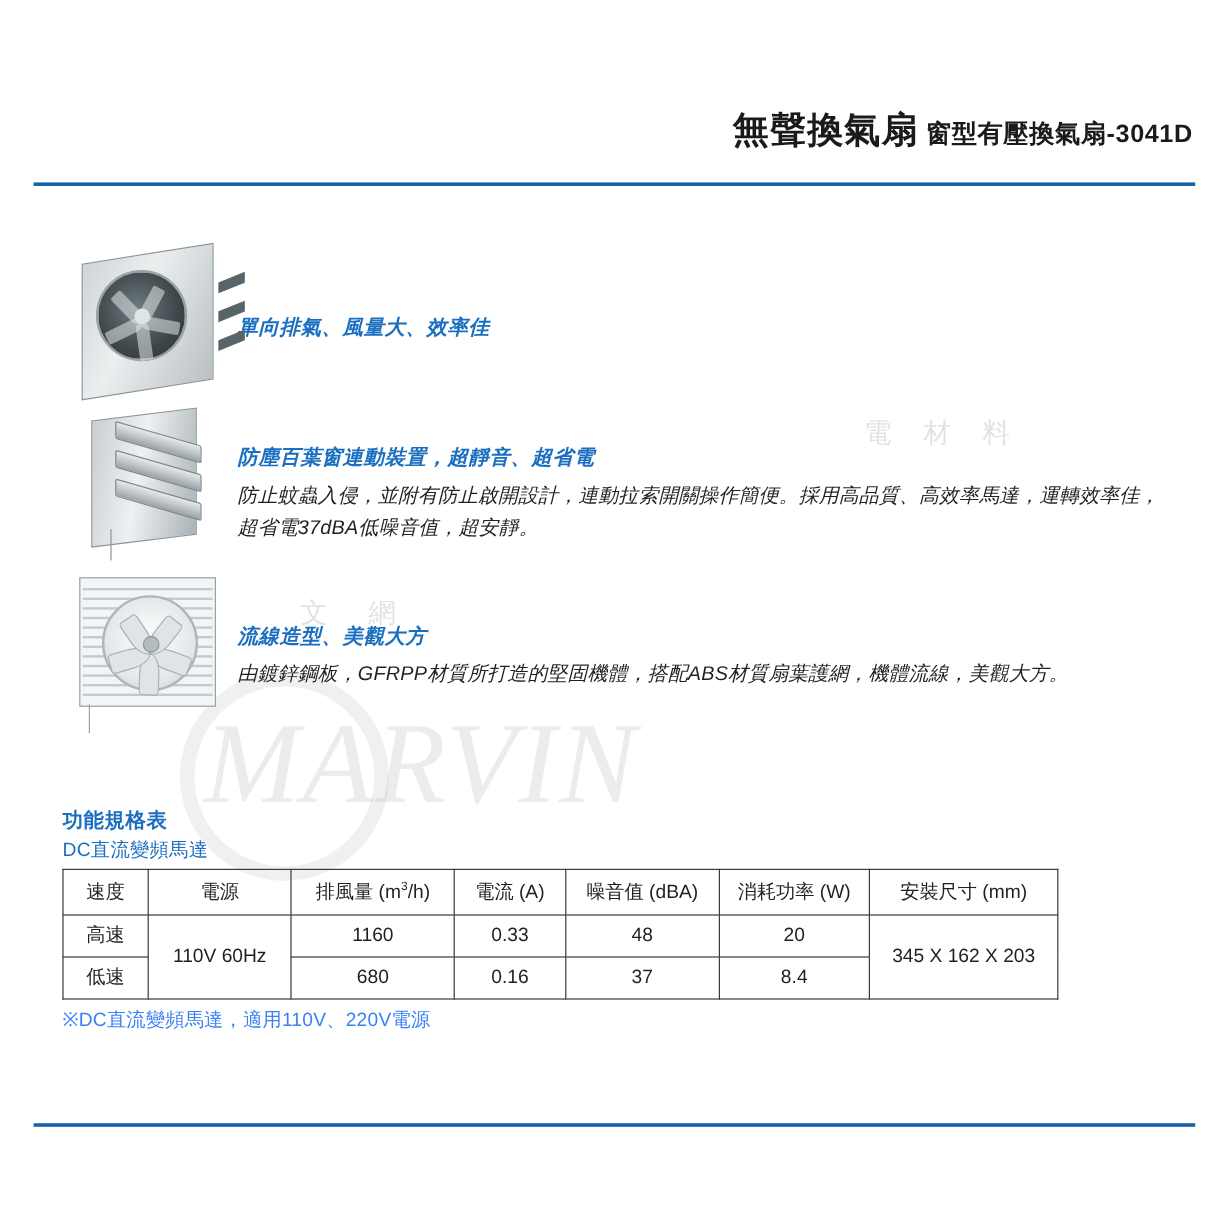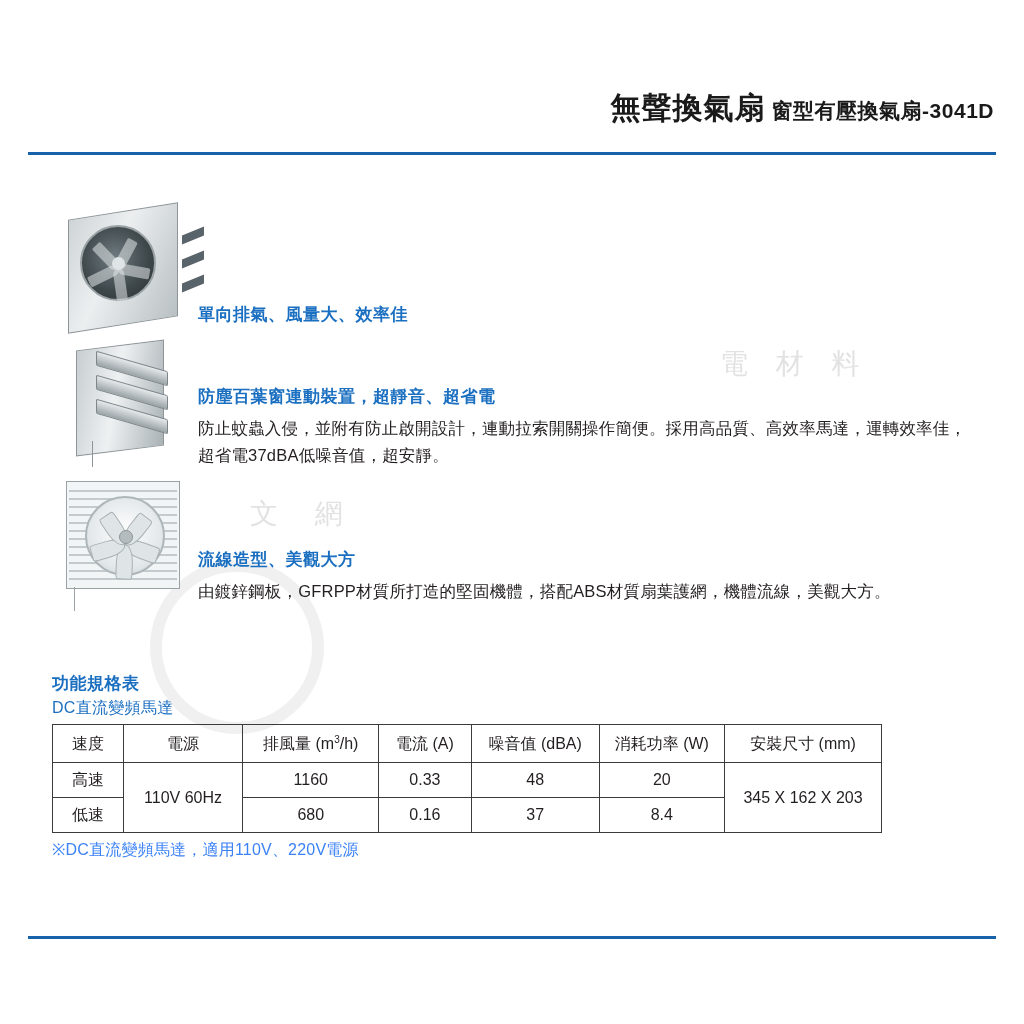--- a/index.html
+++ b/index.html
@@ -19,21 +19,21 @@
   
   .watermark {
     position: absolute;
     inset: 0;
     pointer-events: none;
     z-index: 0;
   }
   .wm-text {
     position: absolute;
     color: rgba(160,160,160,0.30);
-    font-size: 28px;
+    font-size: 23px;
     letter-spacing: 10px;
     font-family: "Liberation Sans", sans-serif;
   }
   .wm-big {
     position: absolute;
     left: 170px;
     top: 580px;
     font-size: 96px;
     color: rgba(170,170,170,0.22);
     font-family: "Liberation Serif", serif;
@@ -99,22 +99,23 @@
 
   
   .features {
     position: absolute;
     left: 60px;
     top: 205px;
     width: 910px;
   }
   .feature {
     display: flex;
-    align-items: flex-end;
+    align-items: center;
     margin-bottom: 8px;
+    font-style: italic;
   }
   .feature .thumb {
     width: 130px;
     flex: 0 0 130px;
     height: 128px;
     position: relative;
     margin-right: 8px;
   }
   .feature .body {
     flex: 1 1 auto;
@@ -295,20 +296,21 @@
   }
   sup { font-size: 10px; vertical-align: super; }
 </style>
 </head>
 <body>
 
 <div class="watermark">
   <div class="wm-text" style="left:720px; top:345px;">電  材  料</div>
   <div class="wm-text" style="left:250px; top:495px;font-family:Liberation Mono, monospace;">文  網</div>
   <div class="wm-ring"></div>
+  <div class="wm-big">MARVIN</div>
 </div>
 
 <div class="page">
 
   <div class="header">
     <span class="title-main">無聲換氣扇</span><span class="title-sub">窗型有壓換氣扇-3041D</span>
   </div>
   <div class="rule-top"></div>
 
   <div class="features">

